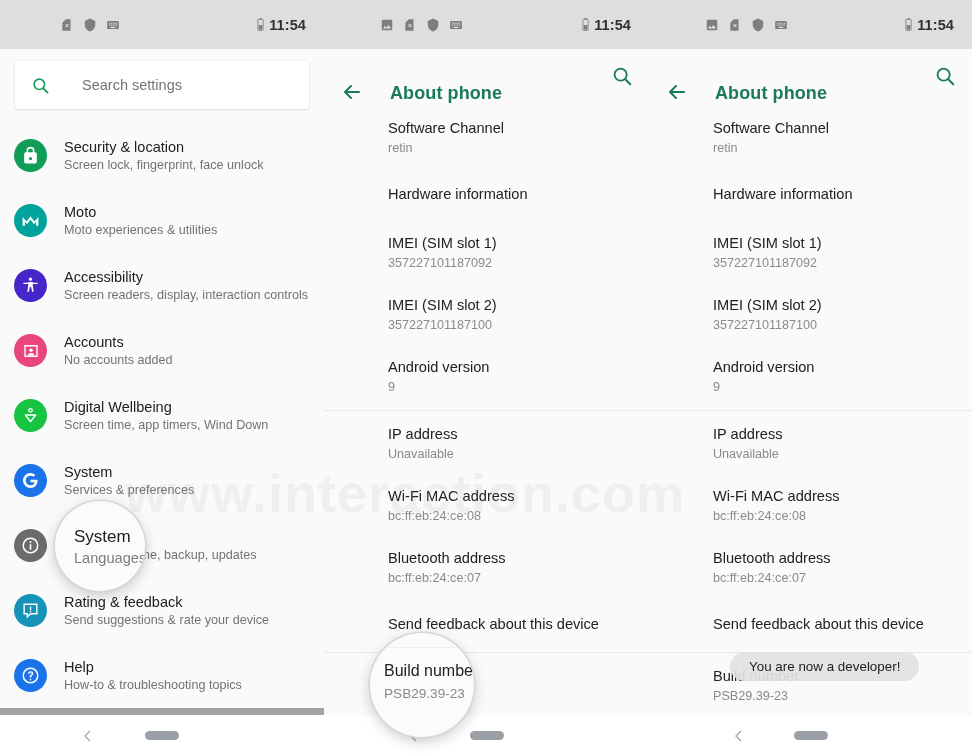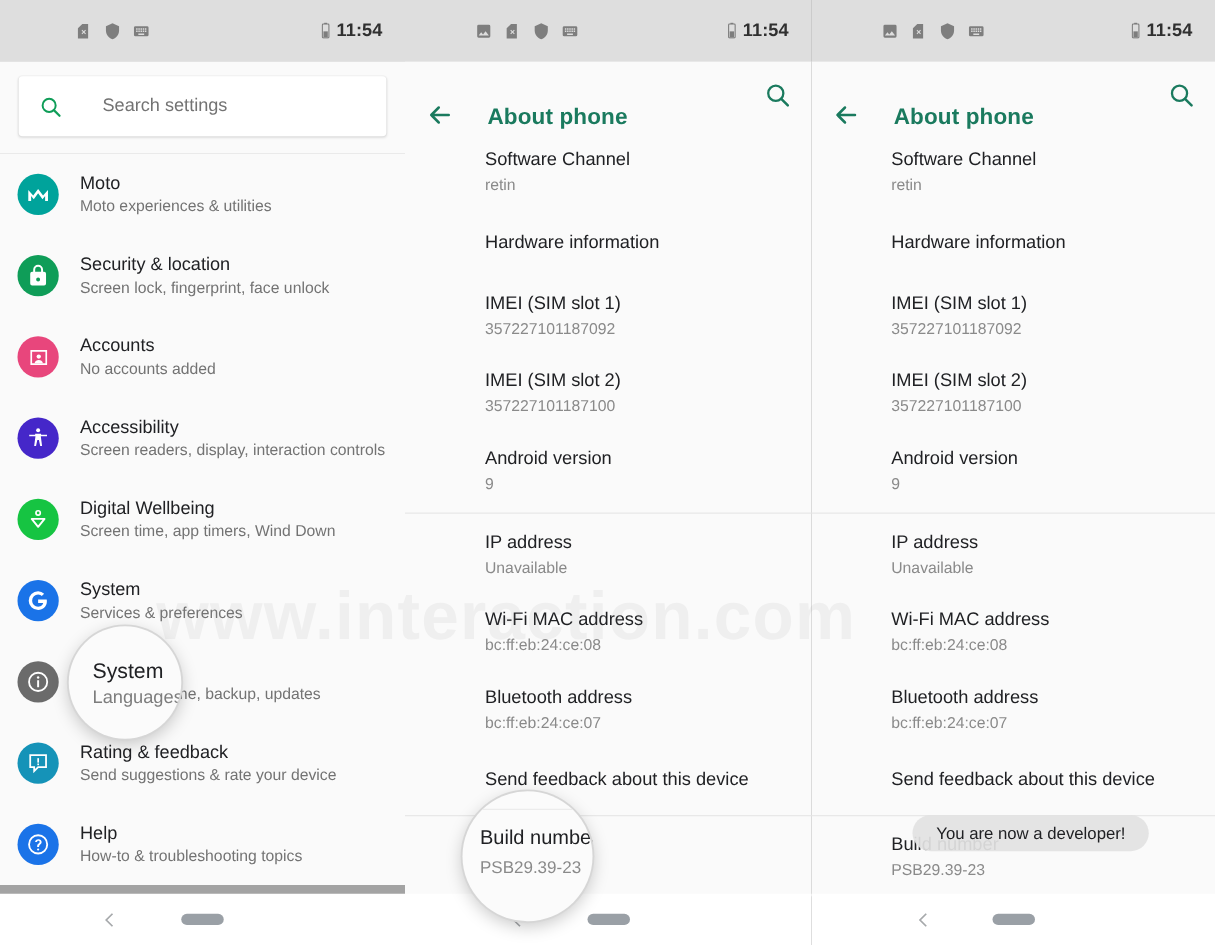--- a/index.html
+++ b/index.html
@@ -160,71 +160,71 @@
             <circle cx="10.5" cy="10.5" r="6.6" fill="none" stroke="#0f9d58" stroke-width="2"></circle>
             <line x1="15.3" y1="15.3" x2="21" y2="21" stroke="#0f9d58" stroke-width="2.2" stroke-linecap="round"></line>
           </svg>
         <span class="search-ph">Search settings</span>
       </div>
     </div>
 
     <div class="settings-list">
 
       <div class="srow">
+        <div class="sicon" style="background:#0f9d58">
+          <svg width="19" height="19" viewBox="0 0 24 24">
+              <path fill="#fff" d="M18 8h-1V6a5 5 0 00-10 0v2H6a2 2 0 00-2 2v10a2 2 0 002 2h12a2 2 0 002-2V10a2 2 0 00-2-2zM9 6a3 3 0 016 0v2H9V6zm3 12a2 2 0 110-4 2 2 0 010 4z"></path>
+            </svg>
+        </div>
+        <div class="stext">
+          <div class="stitle">Security &amp; location</div>
+          <div class="ssub">Screen lock, fingerprint, face unlock</div>
+        </div>
+      </div>
+
+      <div class="srow">
         <div class="sicon" style="background:#00a39b">
           <svg width="21" height="21" viewBox="0 0 24 24">
               <path fill="#fff" d="M3 18V8l4.5 5L12 7l4.5 6L21 8v10h-2.6v-4.6L16 16.4 12 11l-4 5.4-2.4-3V18H3z"></path>
             </svg>
         </div>
         <div class="stext">
           <div class="stitle">Moto</div>
           <div class="ssub">Moto experiences &amp; utilities</div>
         </div>
       </div>
 
       <div class="srow">
-        <div class="sicon" style="background:#0f9d58">
+        <div class="sicon" style="background:#4527c9">
           <svg width="19" height="19" viewBox="0 0 24 24">
-              <path fill="#fff" d="M18 8h-1V6a5 5 0 00-10 0v2H6a2 2 0 00-2 2v10a2 2 0 002 2h12a2 2 0 002-2V10a2 2 0 00-2-2zM9 6a3 3 0 016 0v2H9V6zm3 12a2 2 0 110-4 2 2 0 010 4z"></path>
-            </svg>
-        </div>
-        <div class="stext">
-          <div class="stitle">Security &amp; location</div>
-          <div class="ssub">Screen lock, fingerprint, face unlock</div>
+              <circle cx="12" cy="4" r="2" fill="#fff"></circle>
+              <path fill="#fff" d="M21 8.5h-6v-1h-6v1H3v1.6h6.3L8 20h1.9l1.3-6h1.6l1.3 6H16l-1.3-9.9H21V8.5z"></path>
+            </svg>
+        </div>
+        <div class="stext">
+          <div class="stitle">Accessibility</div>
+          <div class="ssub">Screen readers, display, interaction controls</div>
         </div>
       </div>
 
       <div class="srow">
         <div class="sicon" style="background:#e8467c">
           <svg width="18" height="18" viewBox="0 0 24 24">
               <path fill="none" stroke="#fff" stroke-width="1.8" d="M4 5h16v14H4z"></path>
               <circle cx="12" cy="11" r="2.3" fill="#fff"></circle>
               <path fill="#fff" d="M7.5 18c.6-2.2 2.4-3.3 4.5-3.3s3.9 1.1 4.5 3.3h-9z"></path>
             </svg>
         </div>
         <div class="stext">
           <div class="stitle">Accounts</div>
           <div class="ssub">No accounts added</div>
         </div>
       </div>
 
       <div class="srow">
-        <div class="sicon" style="background:#4527c9">
-          <svg width="19" height="19" viewBox="0 0 24 24">
-              <circle cx="12" cy="4" r="2" fill="#fff"></circle>
-              <path fill="#fff" d="M21 8.5h-6v-1h-6v1H3v1.6h6.3L8 20h1.9l1.3-6h1.6l1.3 6H16l-1.3-9.9H21V8.5z"></path>
-            </svg>
-        </div>
-        <div class="stext">
-          <div class="stitle">Accessibility</div>
-          <div class="ssub">Screen readers, display, interaction controls</div>
-        </div>
-      </div>
-
-      <div class="srow">
         <div class="sicon" style="background:#16c442">
           <svg width="19" height="19" viewBox="0 0 24 24">
               <circle cx="12" cy="5.5" r="2.2" fill="none" stroke="#fff" stroke-width="1.7"></circle>
               <path fill="none" stroke="#fff" stroke-width="1.9" stroke-linejoin="round" d="M5.5 11.5h13L12 19.5 5.5 11.5z"></path>
             </svg>
         </div>
         <div class="stext">
           <div class="stitle">Digital Wellbeing</div>
           <div class="ssub">Screen time, app timers, Wind Down</div>
         </div>

